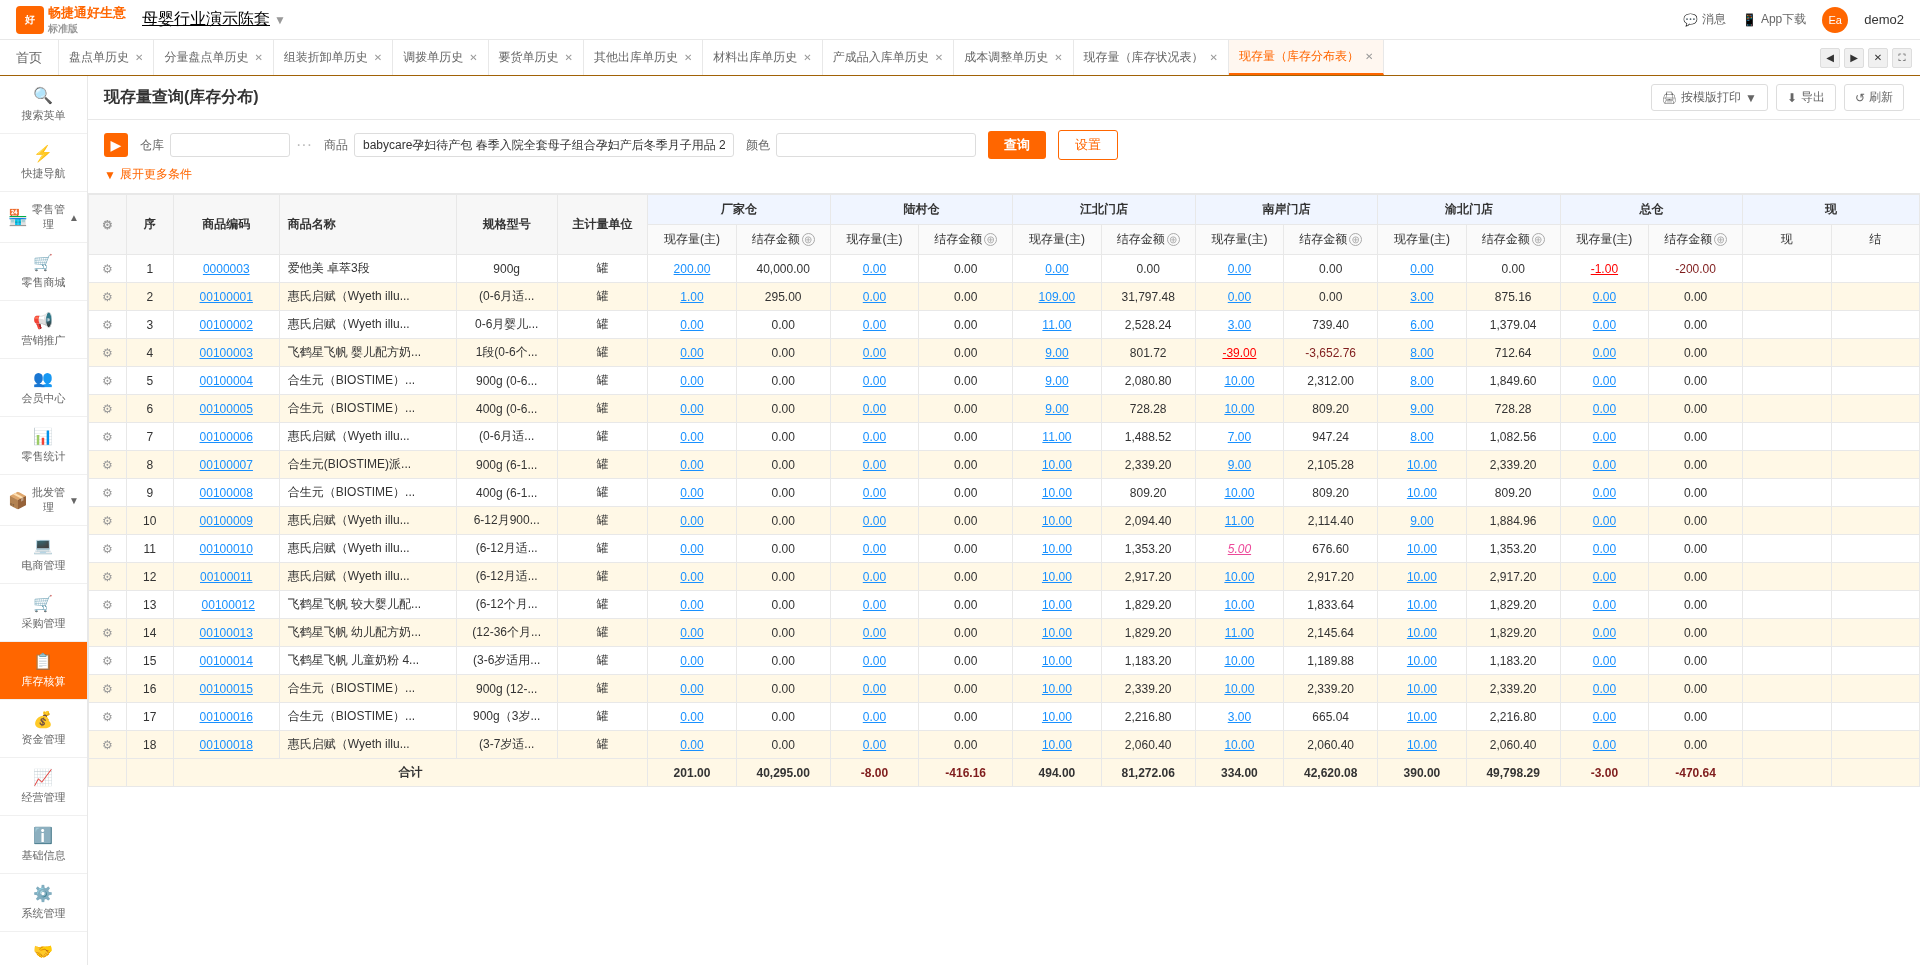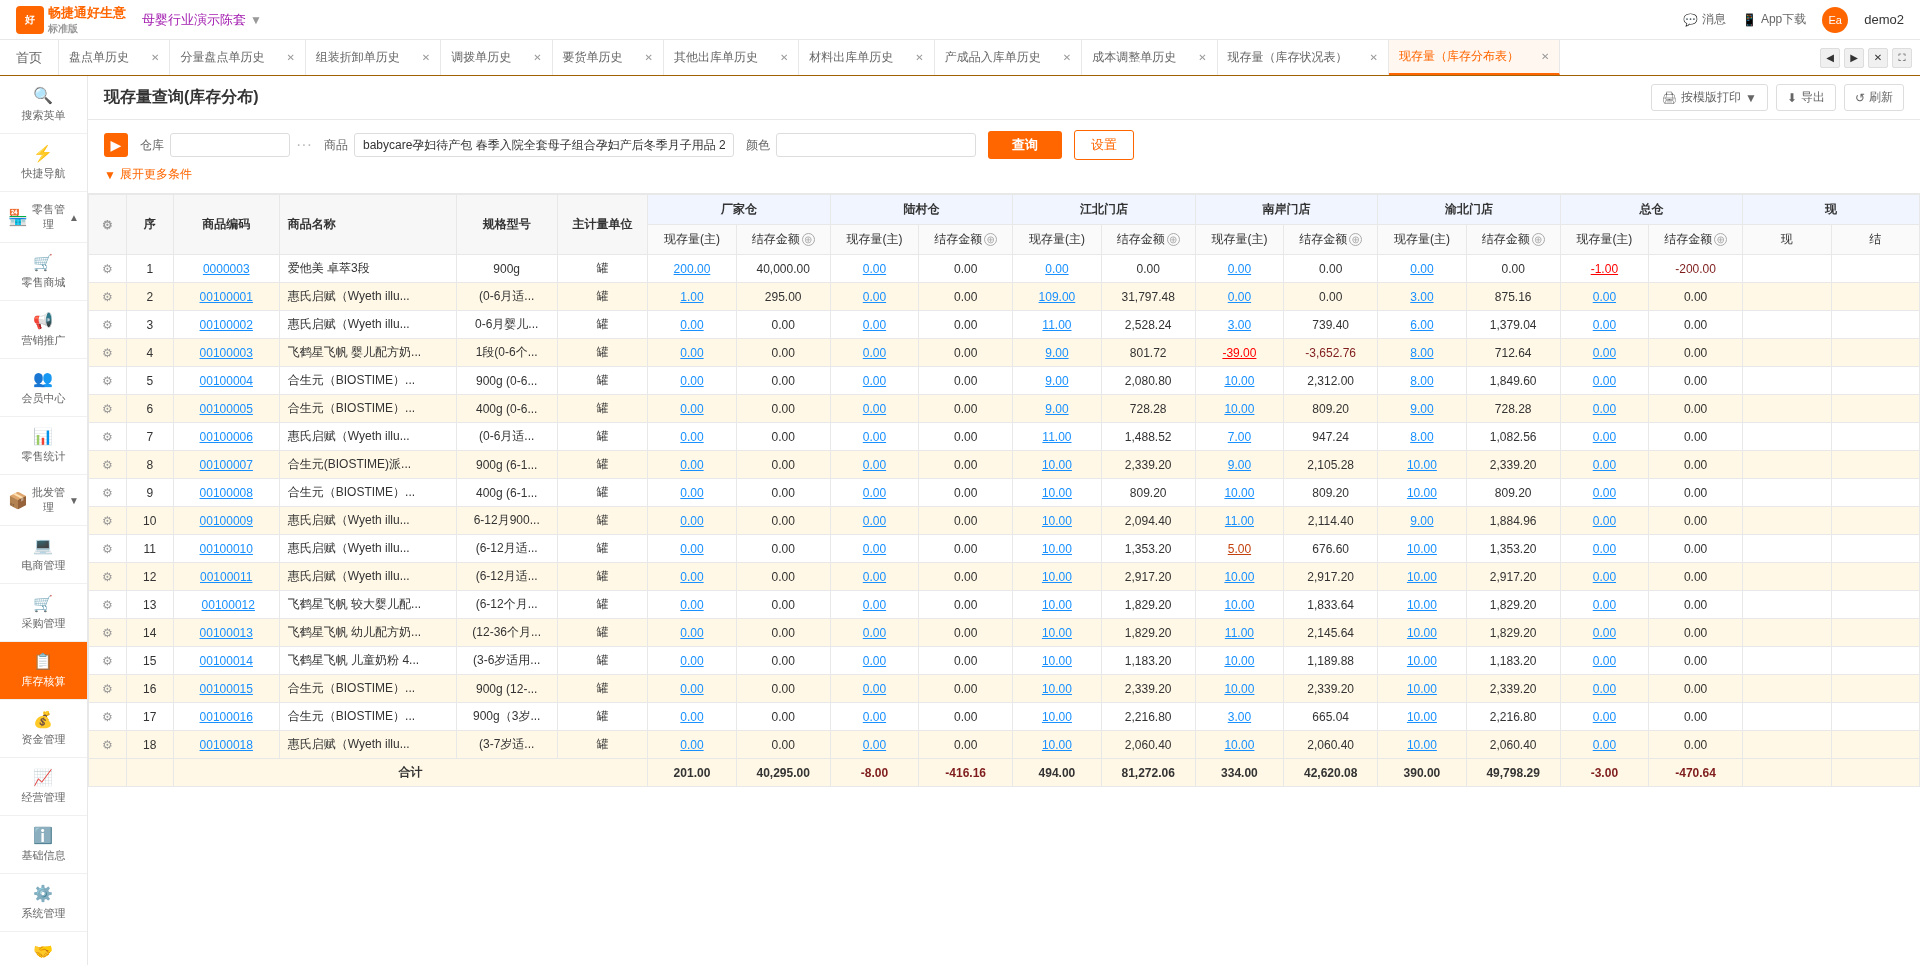--- a/index.html
+++ b/index.html
@@ -69,21 +69,21 @@
     .tab-item {
       padding: 0 10px;
       height: 100%;
       display: flex;
       align-items: center;
       font-size: 12px;
       color: #666;
       border-right: 1px solid #e8e8e8;
       cursor: pointer;
       white-space: nowrap;
-      gap: 20px;
+      gap: 4px;
     }
     .tab-item.active {
       background: #fff7f0;
       color: #ff6600;
       border-bottom: 2px solid #ff6600;
     }
     .tab-close {
       font-size: 10px;
       color: #999;
       cursor: pointer;
@@ -224,21 +224,21 @@
       color: #333;
     }
     .filter-input-wide {
       width: 380px;
     }
     .filter-input-color {
       width: 200px;
     }
     .filter-dots { color: #bbb; font-size: 16px; }
     .btn-query {
-      padding: 5px 24px;
+      padding: 5px 16px;
       background: #ff6600;
       color: #fff;
       border: none;
       border-radius: 3px;
       cursor: pointer;
       font-size: 13px;
       font-weight: bold;
     }
     .btn-setting {
       padding: 5px 16px;
@@ -337,21 +337,21 @@
 <div class="top-bar">
   <div class="top-bar-left">
     <div class="logo-area">
       <div class="logo-icon">好</div>
       <div>
         <div>畅捷通好生意</div>
         <div class="logo-subtitle">标准版</div>
       </div>
     </div>
     <div style="display:flex;align-items:center;gap:4px;margin-left:8px;">
-      <span style="font-size:13px;color:#a21caf;">母婴行业演示陈套</span>
+      <span style="font-size:16px;color:#000000;text-decoration:underline;">母婴行业演示陈套</span>
       <span style="color:#999;">▼</span>
     </div>
   </div>
   <div class="top-bar-right">
     <span>
       <span>💬</span>
       <span>消息</span>
     </span>
     <span>
       <span>📱</span>
@@ -800,21 +800,21 @@
     <td class="text-underline" style="color:#1890ff;">00100010</td>
     <td style="text-align:left;">惠氏启赋（Wyeth illu...</td>
     <td>(6-12月适...</td>
     <td>罐</td>
     <td class="text-underline" style="color:#1890ff;">0.00</td>
     <td>0.00</td>
     <td class="text-underline" style="color:#1890ff;">0.00</td>
     <td>0.00</td>
     <td class="text-underline" style="color:#1890ff;">10.00</td>
     <td>1,353.20</td>
-    <td class="text-underline" style="color:#c2410c;">5.00</td>
+    <td class="text-underline" style="color:#ec4899;font-style:italic;">5.00</td>
     <td class="">676.60</td>
     <td class="text-underline" style="color:#1890ff;">10.00</td>
     <td>1,353.20</td>
     <td class="text-underline" style="color:#1890ff;">0.00</td>
     <td class="">0.00</td>
     <td></td>
     <td></td>
   </tr>
             <tr class="highlight">
     <td><span class="gear-icon">⚙</span></td>

